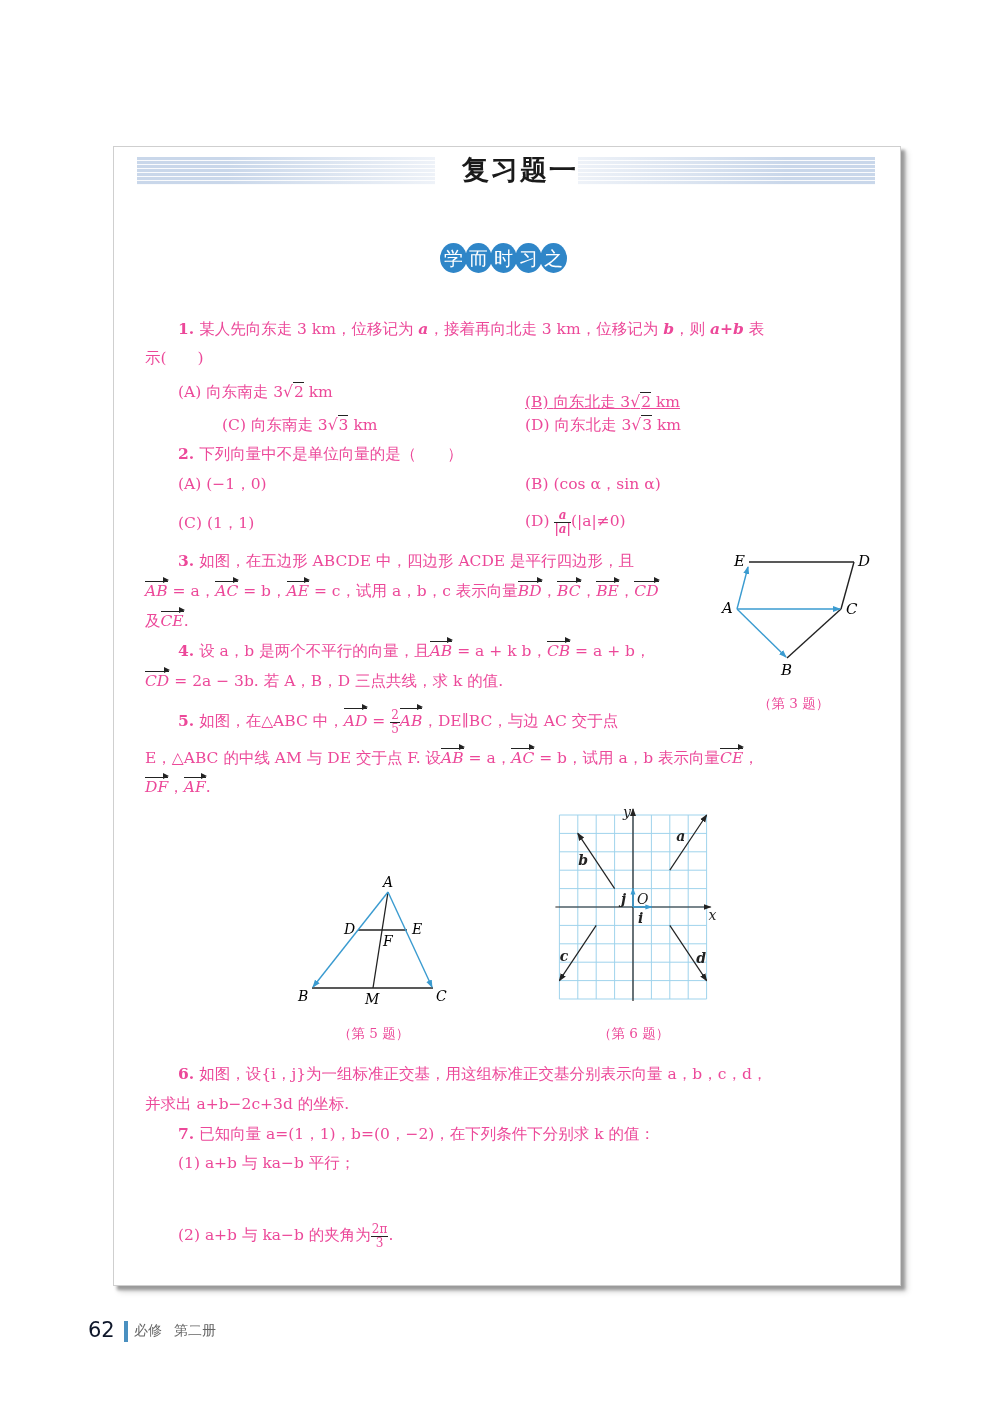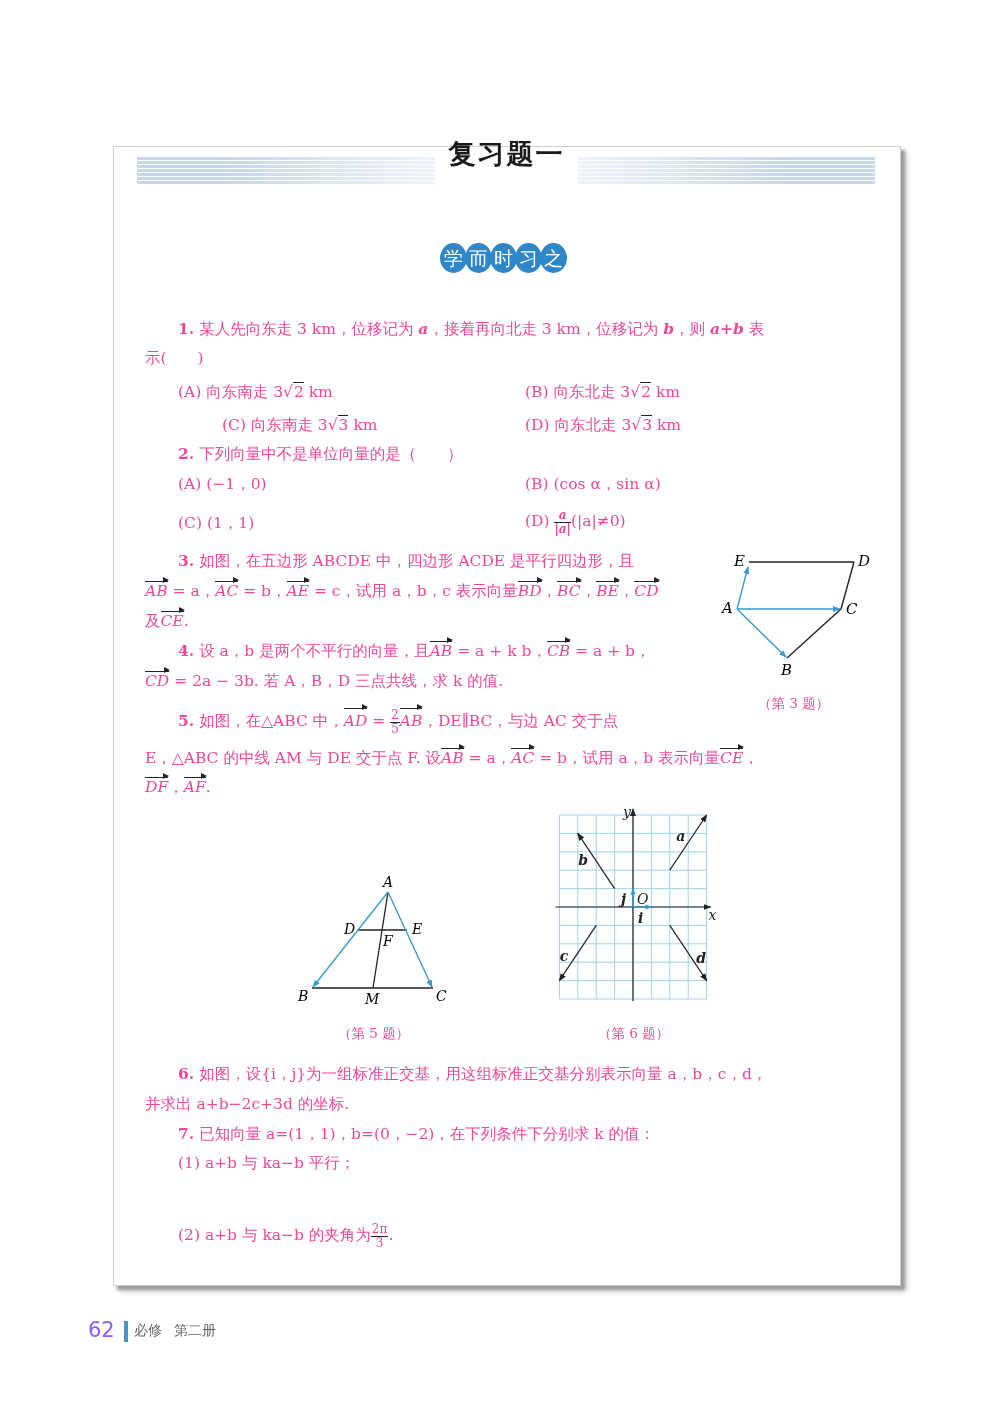--- a/index.html
+++ b/index.html
@@ -7,38 +7,38 @@
          font-family:"DejaVu Serif","Liberation Serif",serif; color:#222; }
   .page-box { position:absolute; left:113px; top:146px; width:786px; height:1138px; background:#fff;
               border:1px solid #cfcfcf; box-shadow: 4px 4px 3px #9a9a9a, 6px 6px 6px rgba(0,0,0,0.15); }
   .title-bar { position:absolute; top:157px; height:28px; }
   .title-bar.left { left:137px; width:298px;
     background: repeating-linear-gradient(180deg, rgba(255,255,255,0) 0px, rgba(255,255,255,0) 3px, rgba(255,255,255,0.9) 3px, rgba(255,255,255,0.9) 4px),
                 linear-gradient(90deg, #c9d7ea 0%, #c9d7ea 30%, #dfe7f2 70%, #eef2f8 100%); }
   .title-bar.right { left:578px; width:297px;
     background: repeating-linear-gradient(180deg, rgba(255,255,255,0) 0px, rgba(255,255,255,0) 3px, rgba(255,255,255,0.9) 3px, rgba(255,255,255,0.9) 4px),
                 linear-gradient(270deg, #c9d7ea 0%, #c9d7ea 30%, #dfe7f2 70%, #eef2f8 100%); }
-  .section-title { position:absolute; left:435px; width:143px; top:136px; text-align:center;
+  .section-title { position:absolute; left:435px; width:143px; top:152px; text-align:right;
                    font-family:"DejaVu Sans","Liberation Sans",sans-serif; font-weight:bold; font-size:27px; color:#1a1a1a; letter-spacing:2px; }
   .badge { position:absolute; left:440px; top:243px; height:30px; display:flex; }
   .badge span { display:inline-block; width:27px; height:30px; border-radius:50%; background:#2f86c8; color:#fff;
                 font-family:"DejaVu Sans","Liberation Sans",sans-serif; font-size:19px; line-height:30px; text-align:center; margin-right:-2px; }
   .t { position:absolute; font-size:15.5px; line-height:22px; white-space:nowrap; color:#ec4899; }
   .num { font-weight:bold; }
   .v { font-weight:bold; font-style:italic; }
   .ov { position:relative; display:inline-block; font-style:italic; }
   .ov::before { content:""; position:absolute; left:0; right:0; top:1px; border-top:1px solid #222; }
   .ov::after { content:""; position:absolute; right:-1px; top:-3px; border-left:6px solid #222; border-top:3px solid transparent; border-bottom:3px solid transparent; }
   .frac { display:inline-block; vertical-align:middle; text-align:center; font-size:12px; line-height:13px; }
   .frac .n { display:block; border-bottom:1px solid #222; padding:0 1px; }
   .frac .d { display:block; }
   .sqrt { border-top:1px solid #222; padding-left:1px; }
   .caption { position:absolute; font-size:13.5px; color:#ec4899; }
   svg { position:absolute; overflow:visible; }
-  .footer-num { position:absolute; left:88px; top:1318px; font-family:"DejaVu Sans","Liberation Sans",sans-serif; font-size:21px; color:#8b5cf6; }
+  .footer-num { position:absolute; left:88px; top:1318px; font-family:"DejaVu Sans","Liberation Sans",sans-serif; font-size:21px; color:#0f172a; }
   .footer-bar { position:absolute; left:124px; top:1321px; width:4px; height:21px; background:#4a90c0; }
   .footer-text { position:absolute; left:134px; top:1322px; font-size:14px; color:#666; }
   .footer-text span { margin-right:12px; }
 </style>
 </head>
 <body>
 
 <div class="page-box"></div>
 
 <div class="title-bar left"></div>
@@ -54,21 +54,21 @@
 </div>
 
 <div class="t" style="left:178px;top:318px;">
   <span class="num">1.</span>
   <span>某人先向东走 3 km，位移记为 </span><span class="v">a</span><span>，接着再向北走 3 km，位移记为 </span><span class="v">b</span><span>，则 </span><span class="v">a+b</span><span> 表</span>
 </div>
 <div class="t" style="left:145px;top:347px;">示(　　)</div>
 <div class="t" style="left:178px;top:381px;">
   <span>(A)</span> <span>向东南走 3</span>√<span class="sqrt">2</span><span> km</span>
 </div>
-<div class="t" style="left:525px;top:381px;">
+<div class="t" style="left:525px;top:391px;text-decoration:underline;">
   <span>(B)</span> <span>向东北走 3</span>√<span class="sqrt">2</span><span> km</span>
 </div>
 <div class="t" style="left:178px;top:414px;margin-left:44px;">
   <span>(C)</span> <span>向东南走 3</span>√<span class="sqrt">3</span><span> km</span>
 </div>
 <div class="t" style="left:525px;top:414px;">
   <span>(D)</span> <span>向东北走 3</span>√<span class="sqrt">3</span><span> km</span>
 </div>
 
 <div class="t" style="left:178px;top:443px;">

